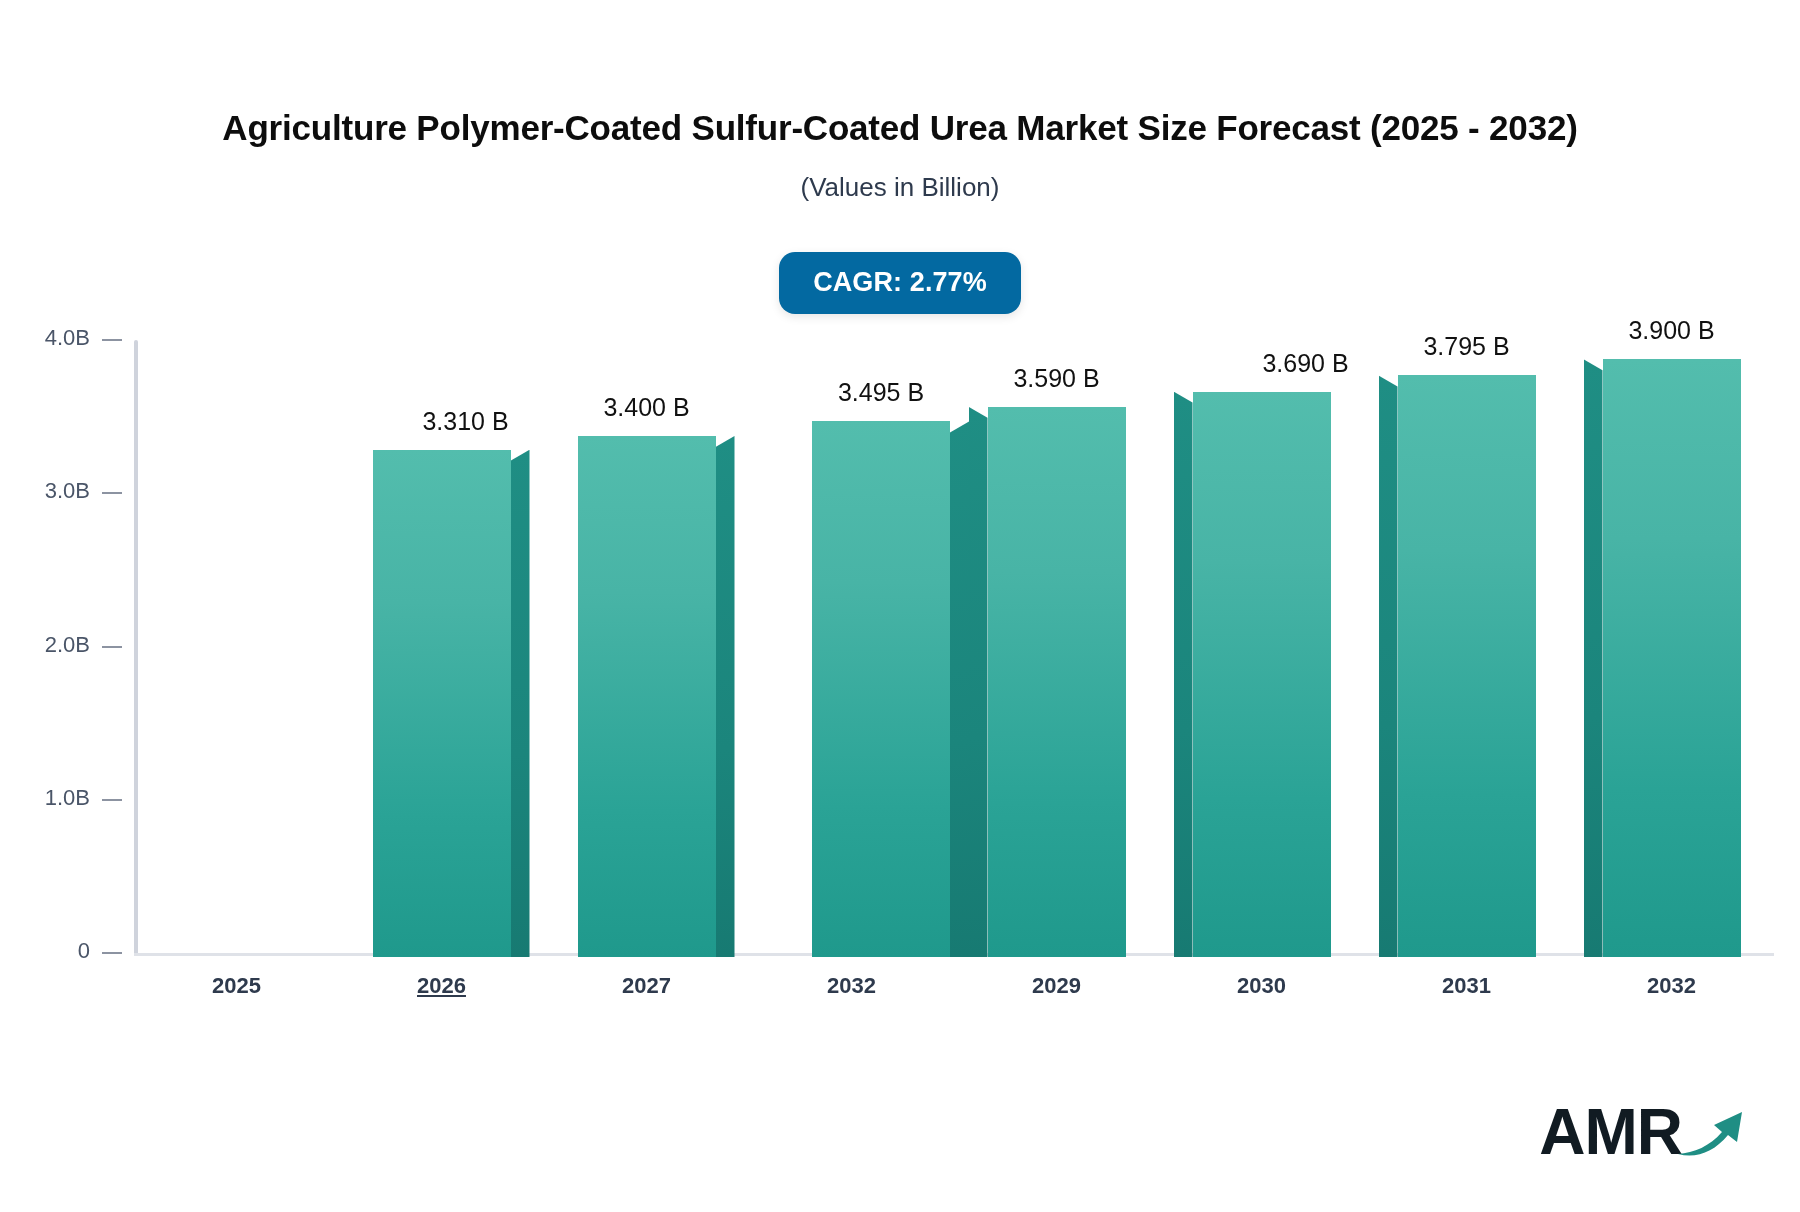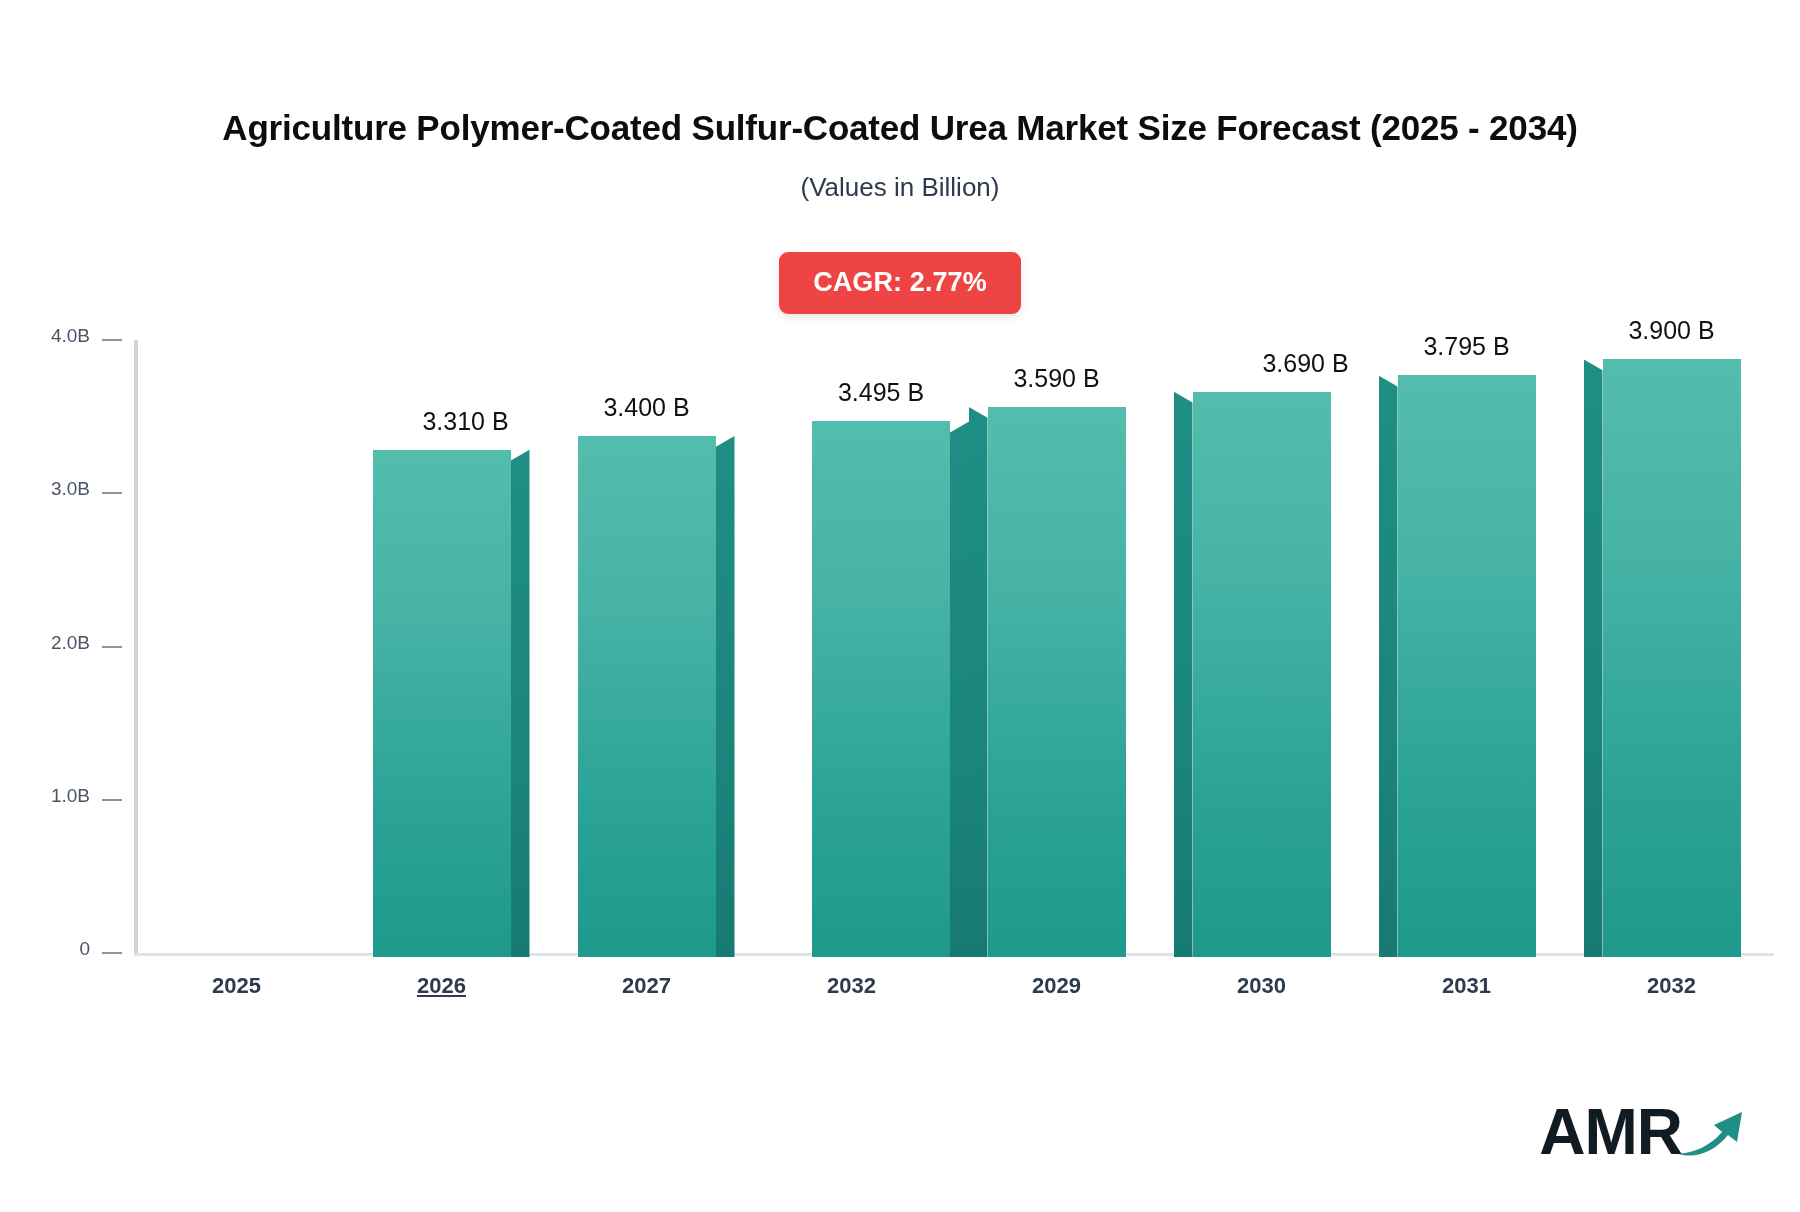--- a/index.html
+++ b/index.html
@@ -48,27 +48,27 @@
   
   #cagr-badge-wrap {
     position: absolute;
     left: 0;
     top: 252px;
     width: 1800px;
     text-align: center;
   }
   #cagr-badge {
     display: inline-block;
-    background: #ef4444;
+    background: #0369a1;
     color: #ffffff;
     font-size: 27px;
     font-weight: bold;
     line-height: 1;
     padding: 17px 34px 18px 34px;
-    border-radius: 9px;
+    border-radius: 16px;
     box-shadow: 0 3px 10px rgba(0,0,0,0.10);
     letter-spacing: 0.1px;
   }
 
   
   #plot {
     position: absolute;
     left: 0;
     top: 0;
     width: 1800px;
@@ -98,21 +98,21 @@
   .y-tick {
     position: absolute;
     left: 0;
     width: 134px;
     height: 0;
   }
   .y-tick .y-tick-label {
     position: absolute;
     right: 44px;
     top: -15px;
-    font-size: 19px;
+    font-size: 22px;
     color: #4a5568;
     text-align: right;
     white-space: nowrap;
   }
   .y-tick .y-tick-dash {
     position: absolute;
     right: 12px;
     top: -1px;
     width: 20px;
     height: 2px;
@@ -207,21 +207,21 @@
   }
   #amr-arrow {
     margin-left: -6px;
     margin-bottom: 4px;
   }
 </style>
 </head>
 <body>
 
 <div id="header">
-  <h1 id="chart-title">Agriculture Polymer-Coated Sulfur-Coated Urea Market Size Forecast (2025 - 2034)</h1>
+  <h1 id="chart-title">Agriculture Polymer-Coated Sulfur-Coated Urea Market Size Forecast (2025 - 2032)</h1>
   <div id="chart-subtitle">(Values in Billion)</div>
 </div>
 
 <div id="cagr-badge-wrap">
   <span id="cagr-badge">CAGR: 2.77%</span>
 </div>
 
 <div id="plot">
   <div id="y-axis-line"></div>
   <div id="x-axis-line"></div>

